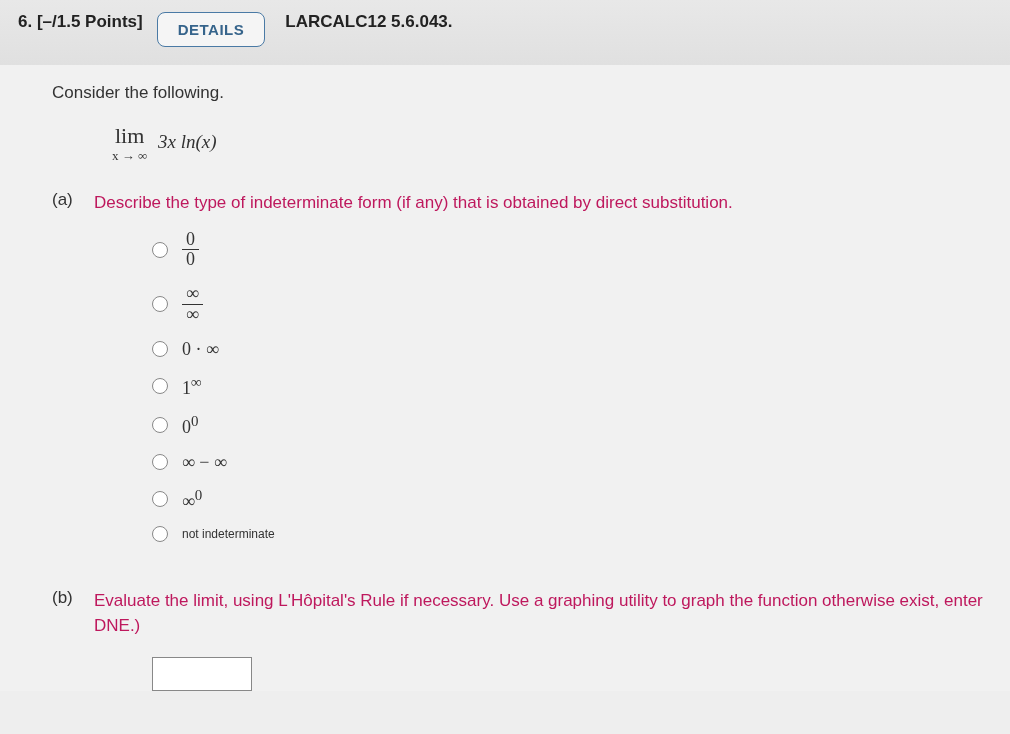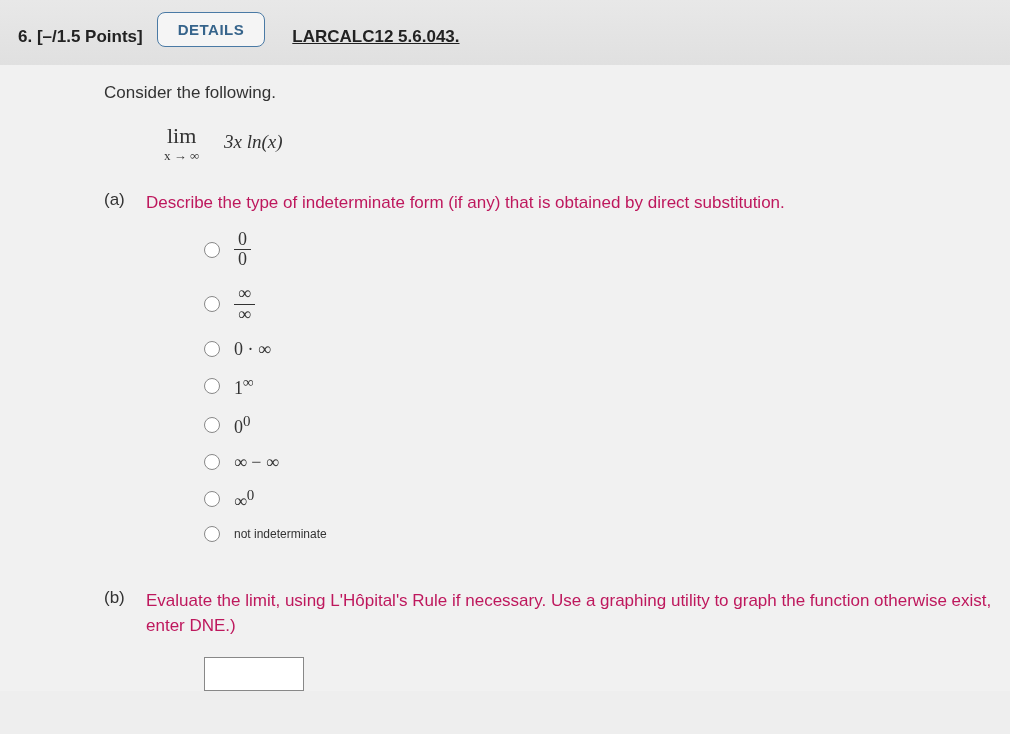--- a/index.html
+++ b/index.html
@@ -6,21 +6,21 @@
     body {
       font-family: Arial, Helvetica, sans-serif;
       background: #eeeeee;
       width: 1010px;
       height: 734px;
       overflow: hidden;
       color: #333;
     }
     .header {
       display: flex;
-      align-items: flex-end;
+      align-items: flex-start;
       padding: 12px 8px 18px 18px;
       background: linear-gradient(to bottom, #e8e8e8, #e0e0e0);
       gap: 14px;
     }
     .qnum {
       font-weight: bold;
       font-size: 17px;
       color: #222;
     }
     .btn {
@@ -31,50 +31,49 @@
       font-size: 15px;
       font-weight: 600;
       letter-spacing: 0.5px;
       cursor: pointer;
       border-radius: 8px;
     }
     .ref {
       font-size: 17px;
       font-weight: 600;
       color: #222;
-      margin-left: 13px;
-      text-decoration: underline;
+      margin-left: 6px;
     }
     .content {
       background: #f1f1f1;
       padding: 8px 0 0 0;
     }
     .inner {
-      padding: 10px 0 0 104px;
+      padding: 10px 0 0 52px;
     }
     .prompt {
       font-size: 17px;
       color: #333;
       margin-bottom: 22px;
     }
     .math-expr {
       margin-left: 60px;
       margin-bottom: 28px;
       font-family: 'Times New Roman', serif;
       font-size: 19px;
     }
     .lim-block {
       display: inline-block;
       text-align: center;
       vertical-align: middle;
       line-height: 1;
     }
     .lim-top { display: block; font-size: 22px; }
     .lim-bot { display: block; font-size: 13px; margin-top: 2px; }
-    .lim-func { font-style: italic; margin-left: 20px; }
+    .lim-func { font-style: italic; margin-left: 6px; }
     .part-row {
       display: flex;
       align-items: flex-start;
       gap: 14px;
     }
     .part-label {
       font-size: 17px;
       color: #333;
       min-width: 28px;
     }

